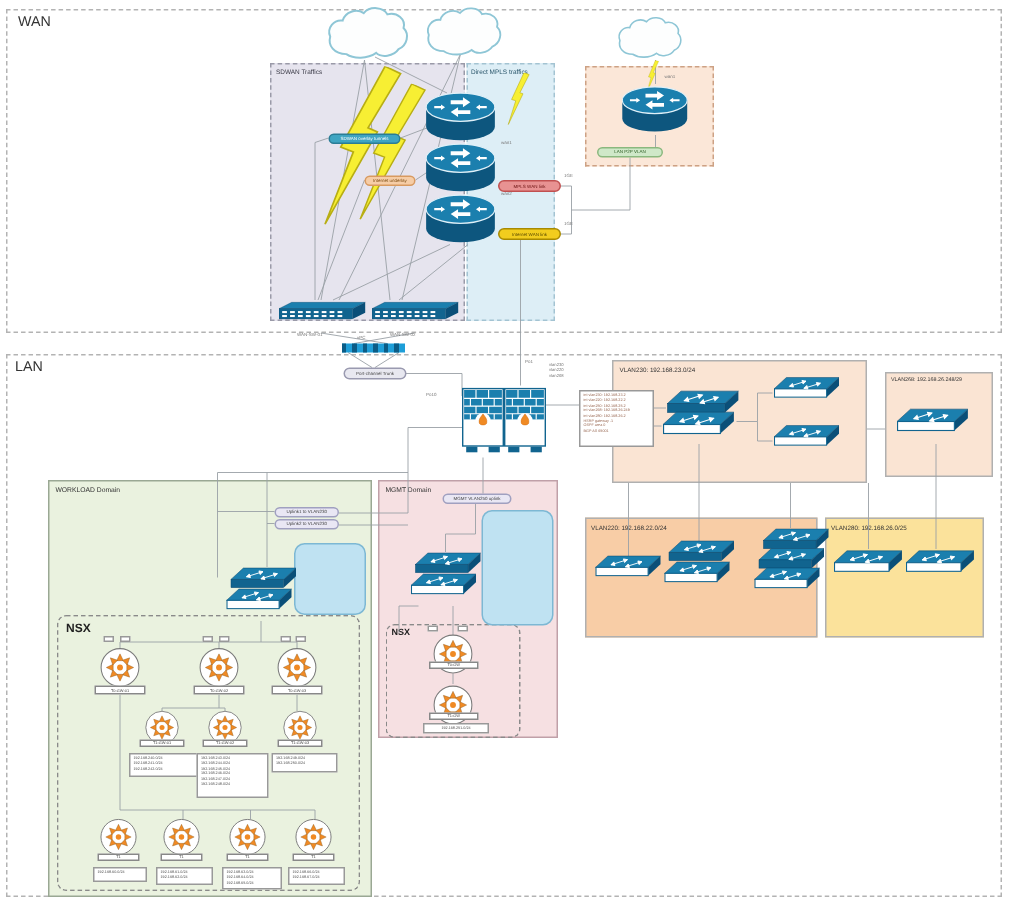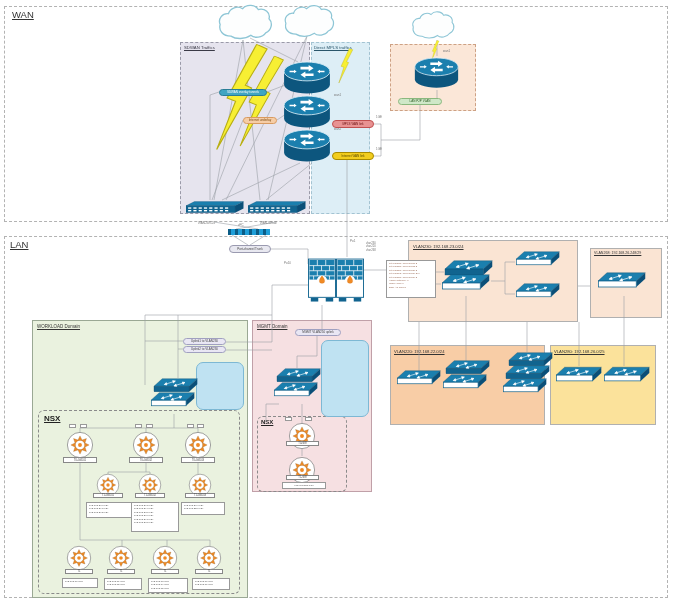--- a/index.html
+++ b/index.html
@@ -1,20 +1,20 @@
 <!DOCTYPE html>
 <html><head>
 <meta charset="utf-8">
 <style>
   html,body{margin:0;padding:0;background:#fff;font-family:"Liberation Sans",sans-serif;}
   #canvas{position:relative;width:680px;height:606px;background:#fff;overflow:hidden;}
   .abs{position:absolute;}
   .region{position:absolute;box-sizing:border-box;}
   .dashed{border:1px dashed #b3b3b3;}
-  .dlabel{position:absolute;color:#333;text-decoration:underline;}
+  .dlabel{position:absolute;color:#333;}
   .pill{position:absolute;box-sizing:border-box;border-radius:4px;font-size:3px;line-height:1;display:flex;align-items:center;justify-content:center;white-space:nowrap;overflow:hidden;}
   .tlabel{position:absolute;font-size:3px;color:#777;line-height:1.2;}
   .pre{white-space:pre-line;}
   .bar{position:absolute;background:#fff;border:0.5px solid #888;font-size:2.6px;color:#444;display:flex;align-items:center;justify-content:center;box-sizing:border-box;}
   .chip{position:absolute;width:7px;height:4px;background:#fff;border:0.5px solid #999;box-sizing:border-box;}
   .netbox{position:absolute;background:#fff;border:0.5px solid #999;font-size:2.5px;color:#555;line-height:1.35;padding:1px 2px;box-sizing:border-box;white-space:pre-line;}
   .bluerect{position:absolute;background:#bfe2f2;border:0.6px solid #7db8d4;border-radius:7px;}
   svg.dev{position:absolute;overflow:visible;}
 </style>
 </head>

